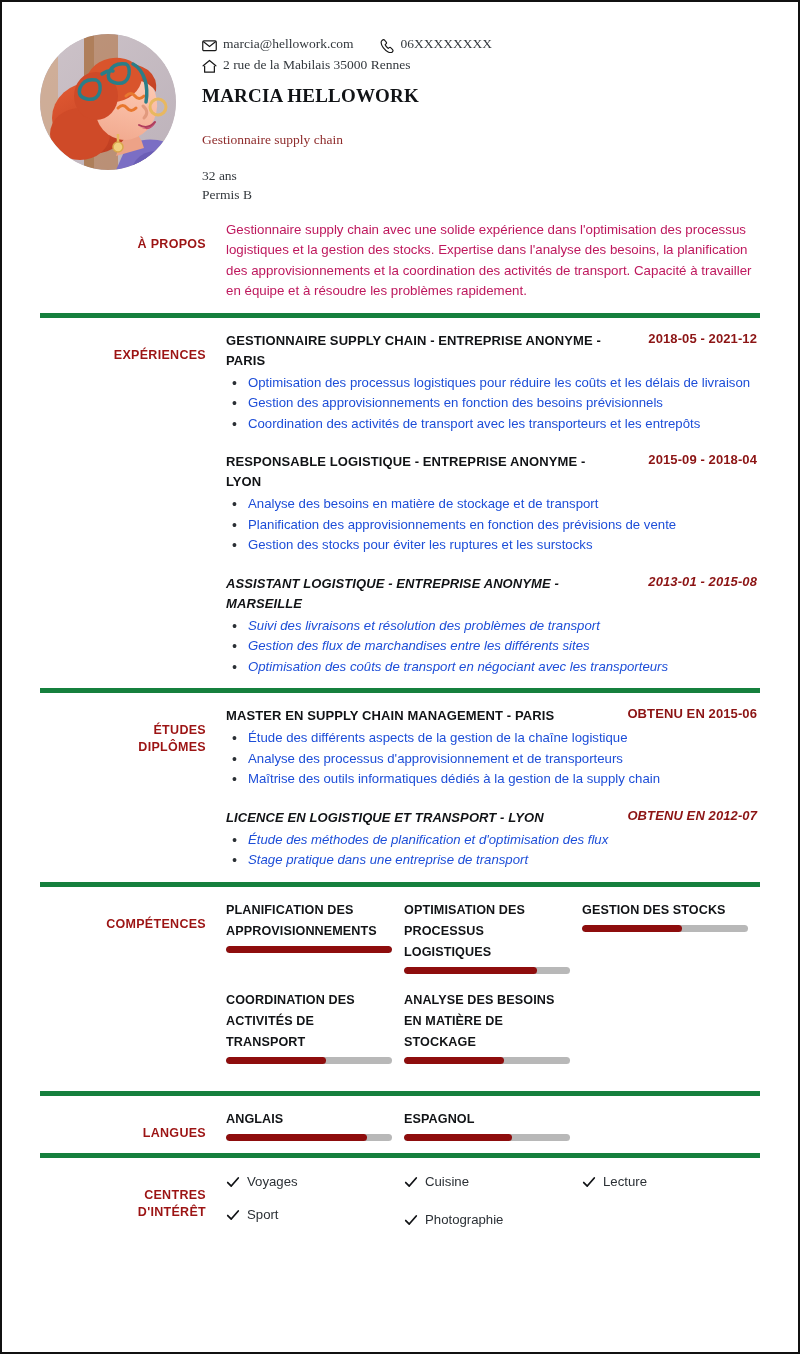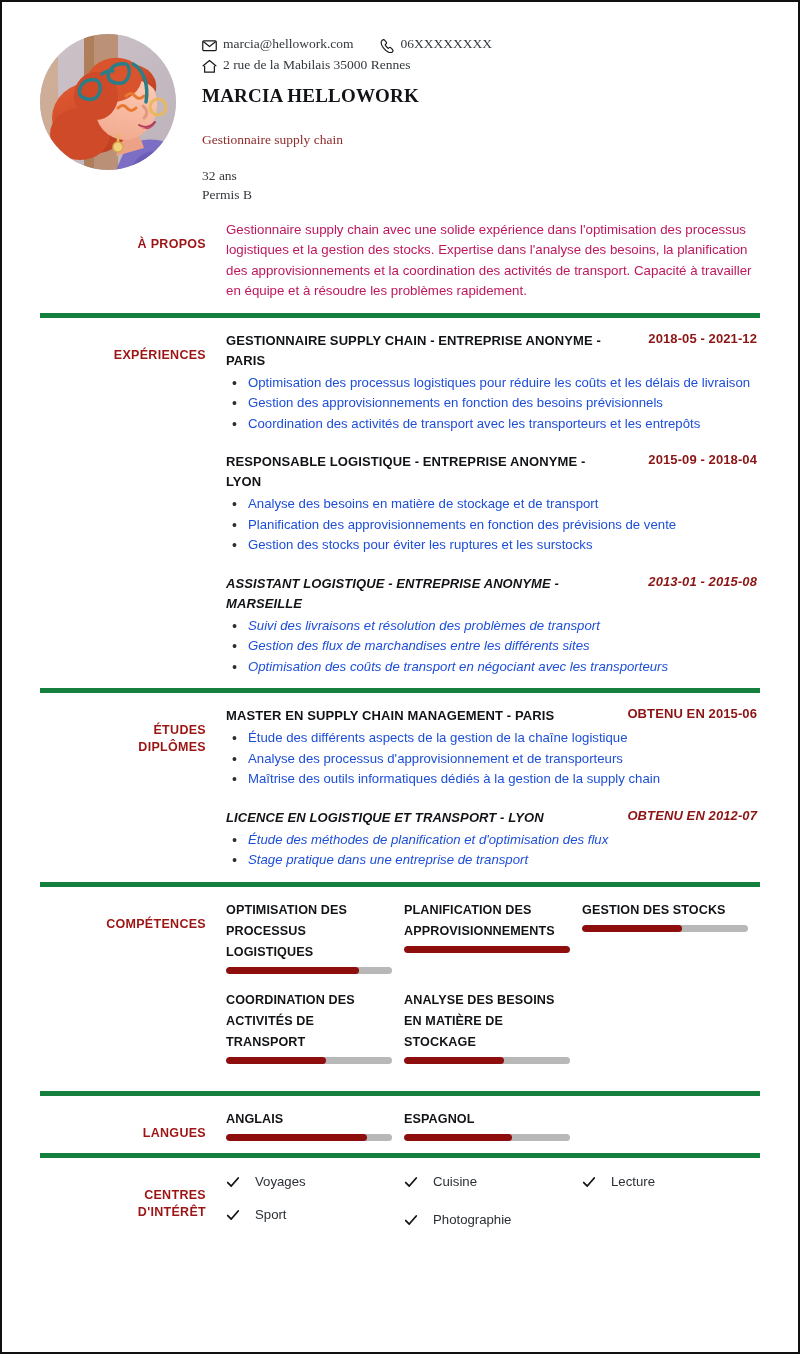--- a/index.html
+++ b/index.html
@@ -111,21 +111,21 @@
   }
   .bar .fill { height: 7px; border-radius: 4px; background: #8e0d0d; }
 
   .skills-grid.lang .skill { margin-bottom: 0; }
 
   
   .interests { display: flex; flex-wrap: wrap; }
   .interest {
     width: 178px; font-size: 13.2px; color: #2b3035;
     line-height: 22px; margin-bottom: 11px;
-    display: flex; align-items: center; gap: 15px;
+    display: flex; align-items: center; gap: 7px;
   }
   .interests .interest:last-child { margin-bottom: 0; }
   .check { display: inline-block; width: 14px; height: 14px; flex: 0 0 14px; }
   .check svg { display: block; width: 14px; height: 14px; }
 </style>
 </head>
 <body>
 
 <div class="page">
   <div class="inner">
@@ -315,30 +315,30 @@
 
       </div>
     </div>
 
     <div class="section">
       <div class="sec-label">COMPÉTENCES</div>
       <div class="sec-body">
         <div class="skills-grid">
 
           <div class="skill">
+            <div class="skill-name">PLANIFICATION DES APPROVISIONNEMENTS</div>
+            <div class="bar">
+              <div class="fill" style="width: 100%;"></div>
+            </div>
+          </div>
+
+          <div class="skill">
             <div class="skill-name">OPTIMISATION DES PROCESSUS LOGISTIQUES</div>
             <div class="bar">
               <div class="fill" style="width: 80%;"></div>
-            </div>
-          </div>
-
-          <div class="skill">
-            <div class="skill-name">PLANIFICATION DES APPROVISIONNEMENTS</div>
-            <div class="bar">
-              <div class="fill" style="width: 100%;"></div>
             </div>
           </div>
 
           <div class="skill">
             <div class="skill-name">GESTION DES STOCKS</div>
             <div class="bar">
               <div class="fill" style="width: 60%;"></div>
             </div>
           </div>
 

